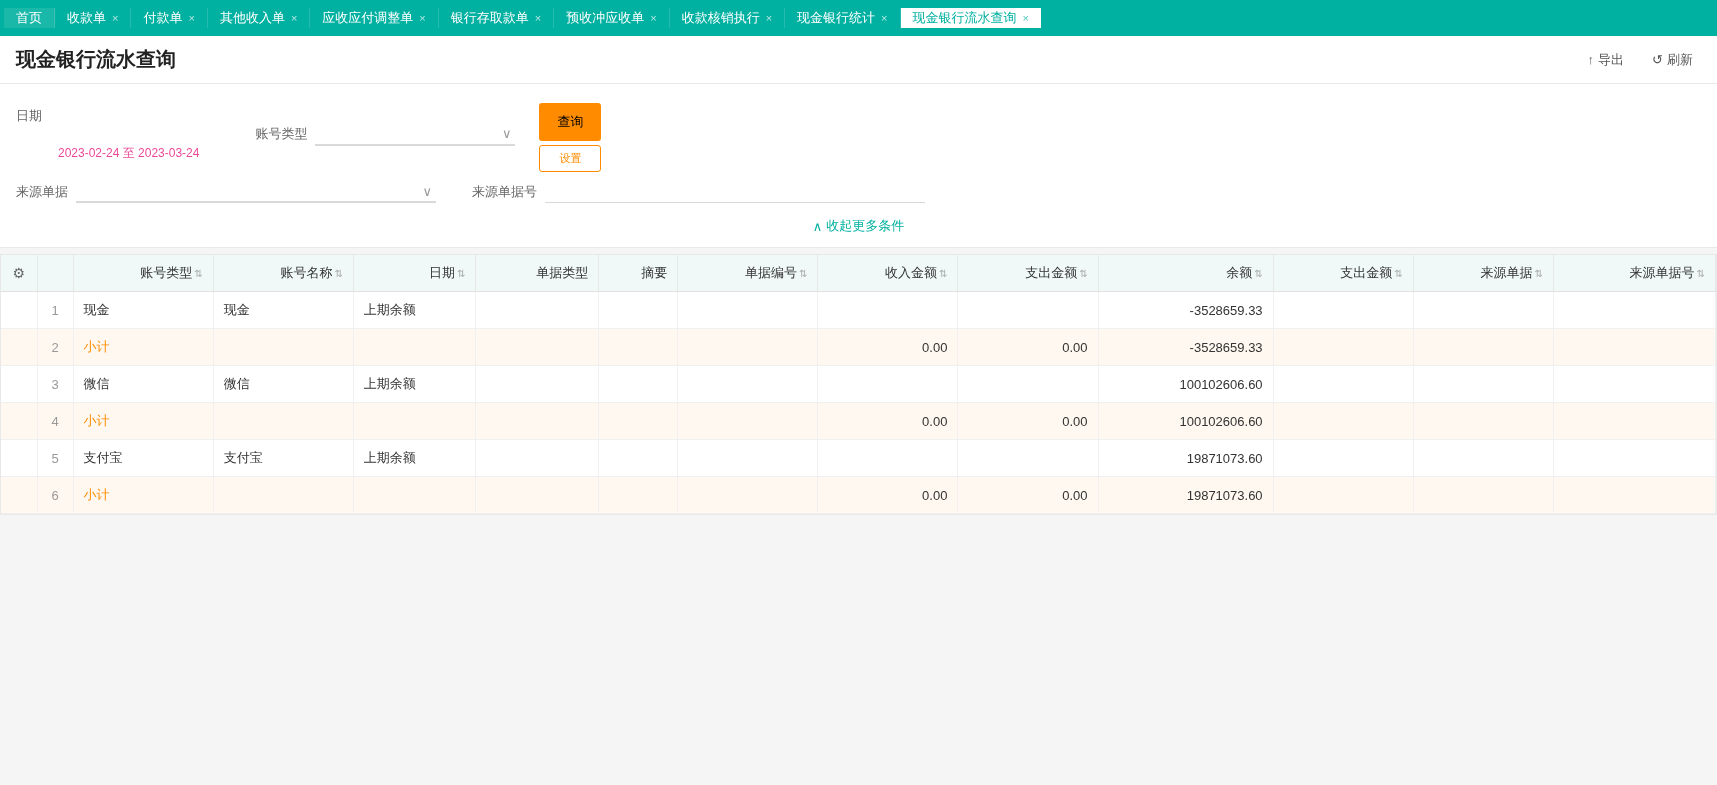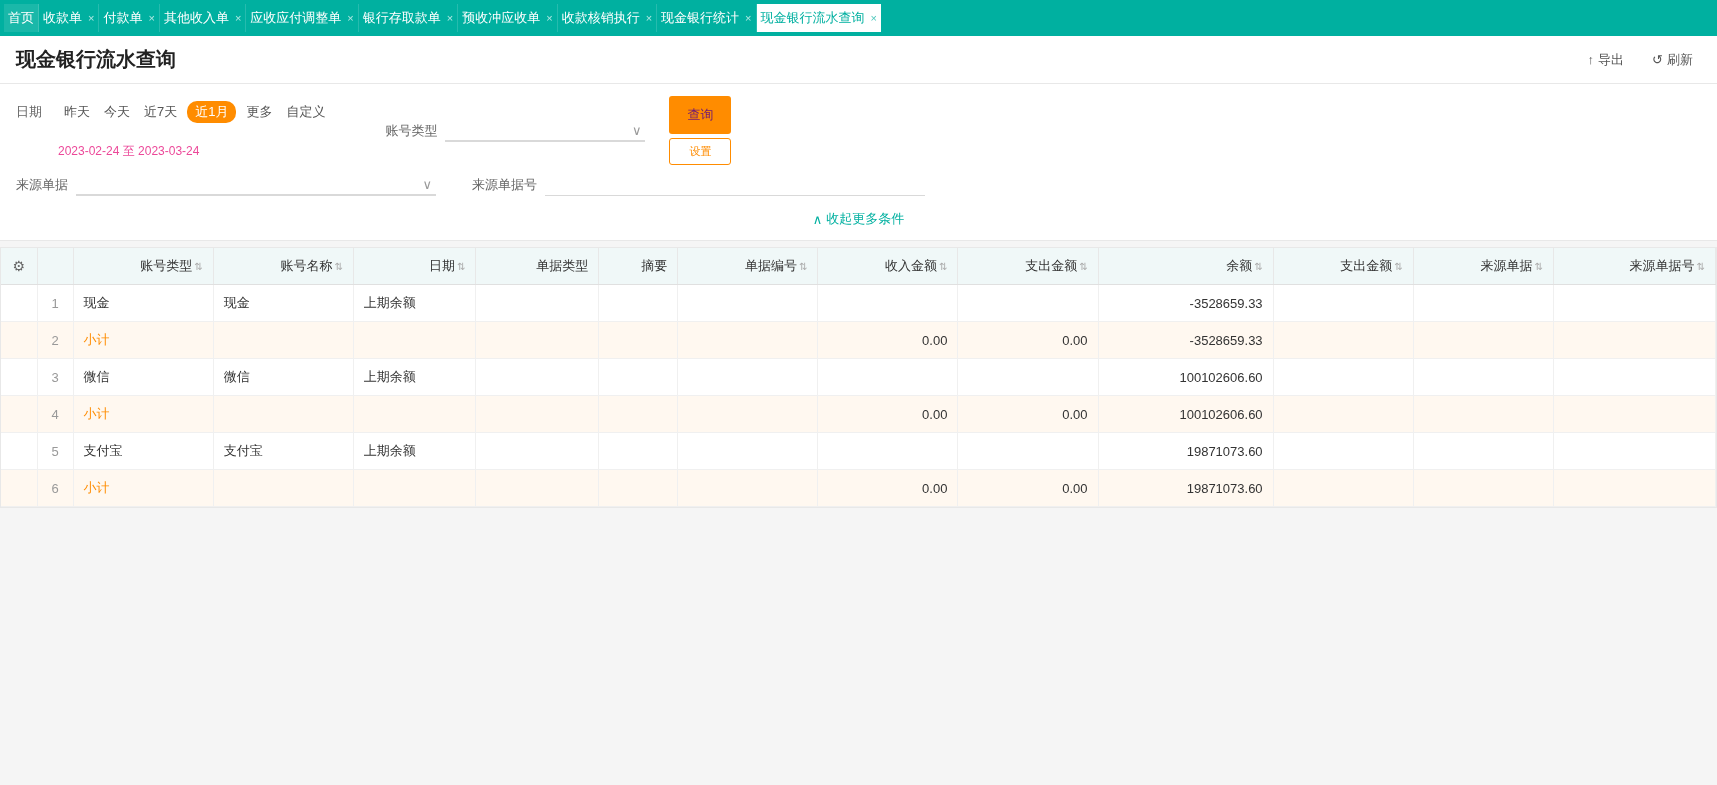--- a/index.html
+++ b/index.html
@@ -9,22 +9,22 @@
     .top-nav {
       background: #00b0a0;
       display: flex;
       align-items: center;
       height: 36px;
       padding: 0 4px;
       overflow: hidden;
     }
     .nav-item {
       color: #fff;
-      padding: 0 4px;
-      height: 28px;
+      padding: 0 12px;
+      height: 20px;
       display: flex;
       align-items: center;
       cursor: pointer;
       white-space: nowrap;
       font-size: 13px;
       border-right: 1px solid rgba(255,255,255,0.15);
     }
     .nav-item.active {
       background: #fff;
       color: #00b0a0;
@@ -143,26 +143,27 @@
       color: #333;
     }
     .dots-btn {
       color: #ff8c00;
       cursor: pointer;
       font-size: 16px;
       letter-spacing: 2px;
     }
     .query-btn {
       background: #ff8c00;
-      color: #701a75;
+      color: #000000;
       border: none;
       border-radius: 3px;
       padding: 10px 18px;
       cursor: pointer;
       font-size: 13px;
+      margin-top: 7px;
     }
     .settings-btn {
       background: #fff;
       color: #ff8c00;
       border: 1px solid #ff8c00;
       border-radius: 3px;
       padding: 5px 16px;
       cursor: pointer;
       font-size: 11px;
     }
@@ -296,28 +297,20 @@
     </div>
   </div>
 </div>
 
 <div class="filter-area">
   <div class="filter-row">
 
     <div style="display:flex; flex-direction:column; gap:2px;">
       <div style="display:flex; align-items:center; gap:8px;">
         <span class="filter-label">日期</span>
-        <div class="date-options">
-          <span class="date-option">昨天</span>
-          <span class="date-option">今天</span>
-          <span class="date-option">近7天</span>
-          <span class="date-option active">近1月</span>
-          <span class="date-option">更多</span>
-          <span class="date-option">自定义</span>
-        </div>
       </div>
       <div class="date-range-text" style="margin-left:42px;">2023-02-24 至 2023-03-24</div>
     </div>
 
     <div style="display:flex; align-items:center; gap:8px; margin-left:40px;">
       <span class="filter-label">账号类型</span>
       <div class="select-wrapper">
         <select class="filter-select">
           <option value=""></option>
         </select>

